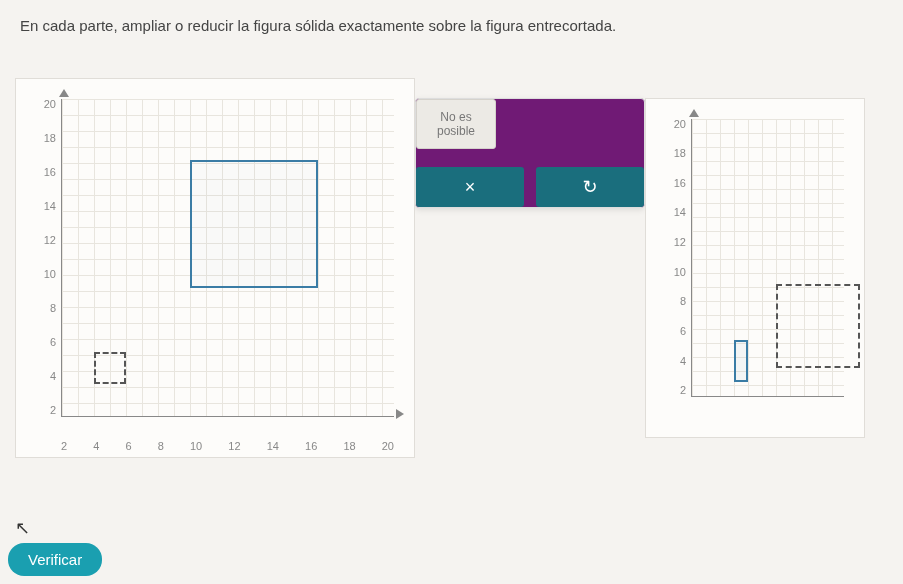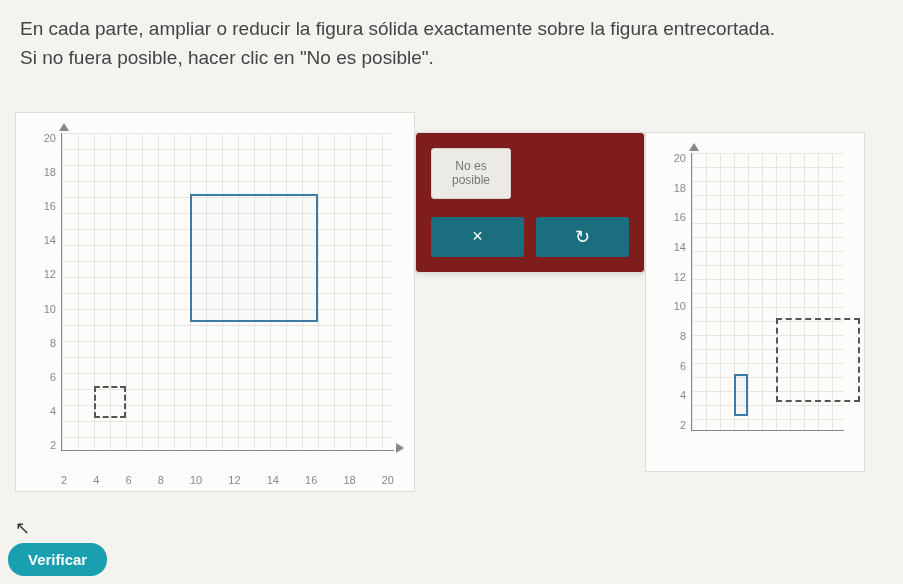--- a/index.html
+++ b/index.html
@@ -7,21 +7,21 @@
       font-family: Arial, sans-serif;
       background: #f5f3f0;
       width: 903px;
       height: 584px;
       overflow: hidden;
       position: relative;
       color: #333;
     }
     .instructions {
       padding: 15px 20px 10px;
-      font-size: 19px;
+      font-size: 15px;
       line-height: 1.5;
       color: #444;
     }
     .content-area {
       display: flex;
       padding: 30px 15px 10px;
       align-items: flex-start;
     }
     .graph-panel {
       background: #fdfcfa;
@@ -96,25 +96,24 @@
     .arrow-x {
       position: absolute;
       right: 10px;
       bottom: 38px;
       width: 0; height: 0;
       border-top: 5px solid transparent;
       border-bottom: 5px solid transparent;
       border-left: 8px solid #888;
     }
     .control-panel {
-      background: #7f1d1d;
+      background: #701a75;
       border: 1px solid #ddd;
       border-radius: 4px;
       box-shadow: 0 2px 6px rgba(0,0,0,0.1);
-      padding: 15px;
       width: 230px;
       margin-top: 20px;
     }
     .not-possible-btn {
       background: #eceae5;
       border: 1px solid #d5d2cc;
       border-radius: 3px;
       padding: 10px 12px;
       font-size: 12px;
       color: #777;
@@ -145,42 +144,40 @@
       position: absolute;
       left: 8px;
       bottom: 8px;
       background: #1a9fb0;
       color: #fff;
       border: none;
       border-radius: 16px;
       padding: 8px 20px;
       font-size: 15px;
       cursor: pointer;
-      font-weight: bold;
     }
     .cursor-arrow {
       position: absolute;
       left: 15px;
       bottom: 45px;
       font-size: 18px;
       color: #333;
       pointer-events: none;
     }
     .small-bar {
       position: absolute;
       border: 2px solid #3a7ca5;
       background: rgba(58,124,165,0.05);
     }
   </style>
 </head>
 <body>
 
 <div class="instructions">
   <div>En cada parte, ampliar o reducir la figura sólida exactamente sobre la figura entrecortada.</div>
-  <div>Si no fuera posible, hacer clic en "No es posible".</div>
 </div>
 
 <div class="content-area">
 
   <div class="graph-panel graph1">
     <div class="arrow-y"></div>
     <div class="arrow-x"></div>
     <div class="y-labels">
       <span>20</span>
       <span>18</span>

